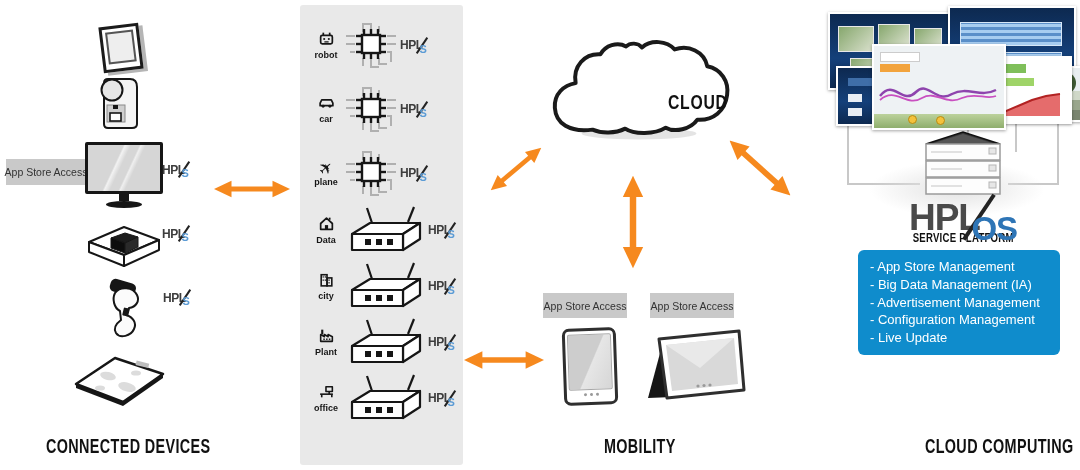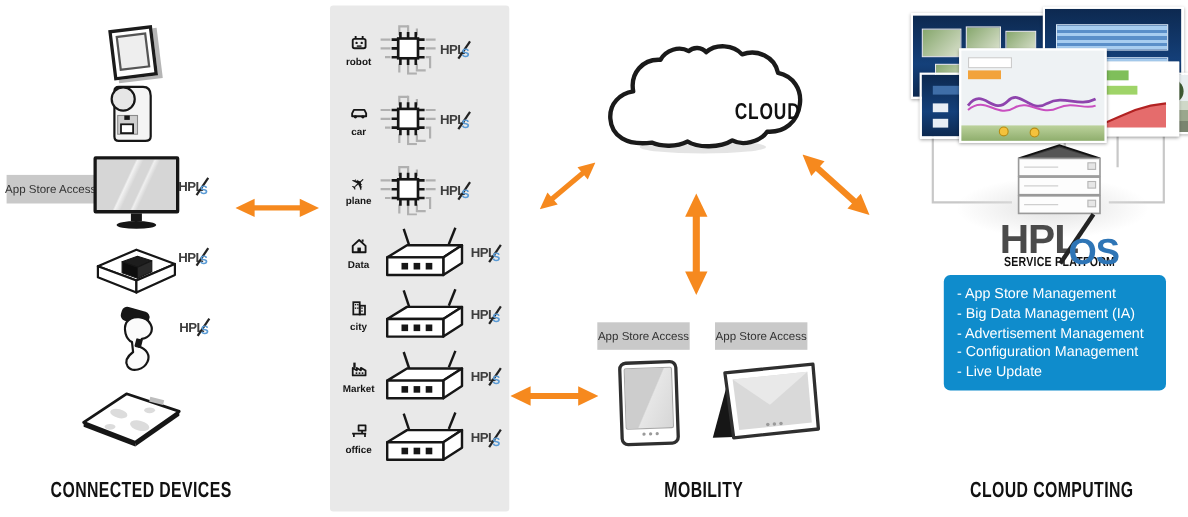--- a/index.html
+++ b/index.html
@@ -384,21 +384,21 @@
     <div class="edge-icn">
       <svg width="17" height="17" viewBox="0 0 16 16">
         <path d="M2.5 13.5 V7 L6 9.2 V7 L9.5 9.2 V7 L13.5 9.2 V13.5 Z" fill="none" stroke="#161616" stroke-width="1.5" stroke-linejoin="round"></path>
         <rect x="3" y="2.5" width="2" height="4.5" fill="#161616"></rect>
         <g fill="#161616">
             <rect x="5" y="10.8" width="1.4" height="1.4"></rect>
             <rect x="7.6" y="10.8" width="1.4" height="1.4"></rect>
             <rect x="10.2" y="10.8" width="1.4" height="1.4"></rect>
           </g>
       </svg>
-      <div class="pict-label">Market</div>
+      <div class="pict-label">Plant</div>
     </div>
     <svg width="80" height="48" viewBox="0 0 78 48">
       <g stroke="#161616" stroke-width="2.2" fill="#ffffff" stroke-linejoin="round">
         <line x1="26" y1="17" x2="21" y2="2"></line>
           <line x1="62" y1="16" x2="68" y2="1"></line>
         <polygon points="6,28 24,17 74,17 57,28"></polygon>
         <polygon points="57,28 74,17 74,33 57,44"></polygon>
         <rect x="6" y="28" width="51" height="16"></rect>
       </g>
       <g fill="#161616">
@@ -601,17 +601,17 @@
   </div>
 
   <div class="svc-box">
     <div class="svc-item">- App Store Management</div>
     <div class="svc-item">- Big Data Management (IA)</div>
     <div class="svc-item">- Advertisement Management</div>
     <div class="svc-item">- Configuration Management</div>
     <div class="svc-item">- Live Update</div>
   </div>
 
-  <div class="col-title" style="left:853px;top:435px;width:180px;">
+  <div class="col-title" style="left:896px;top:435px;width:180px;">
     <span>CLOUD COMPUTING</span>
   </div>
 
 </div>
 
 </body></html>

